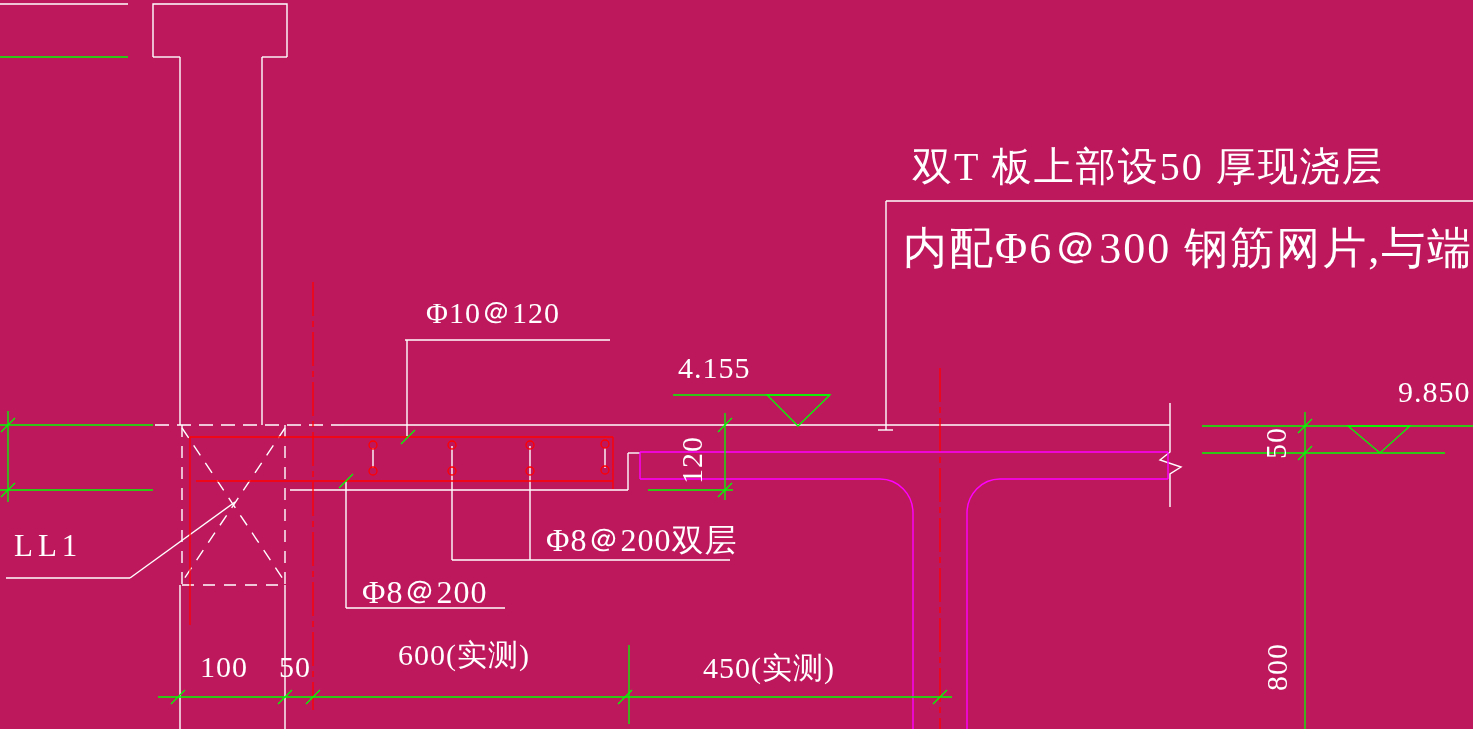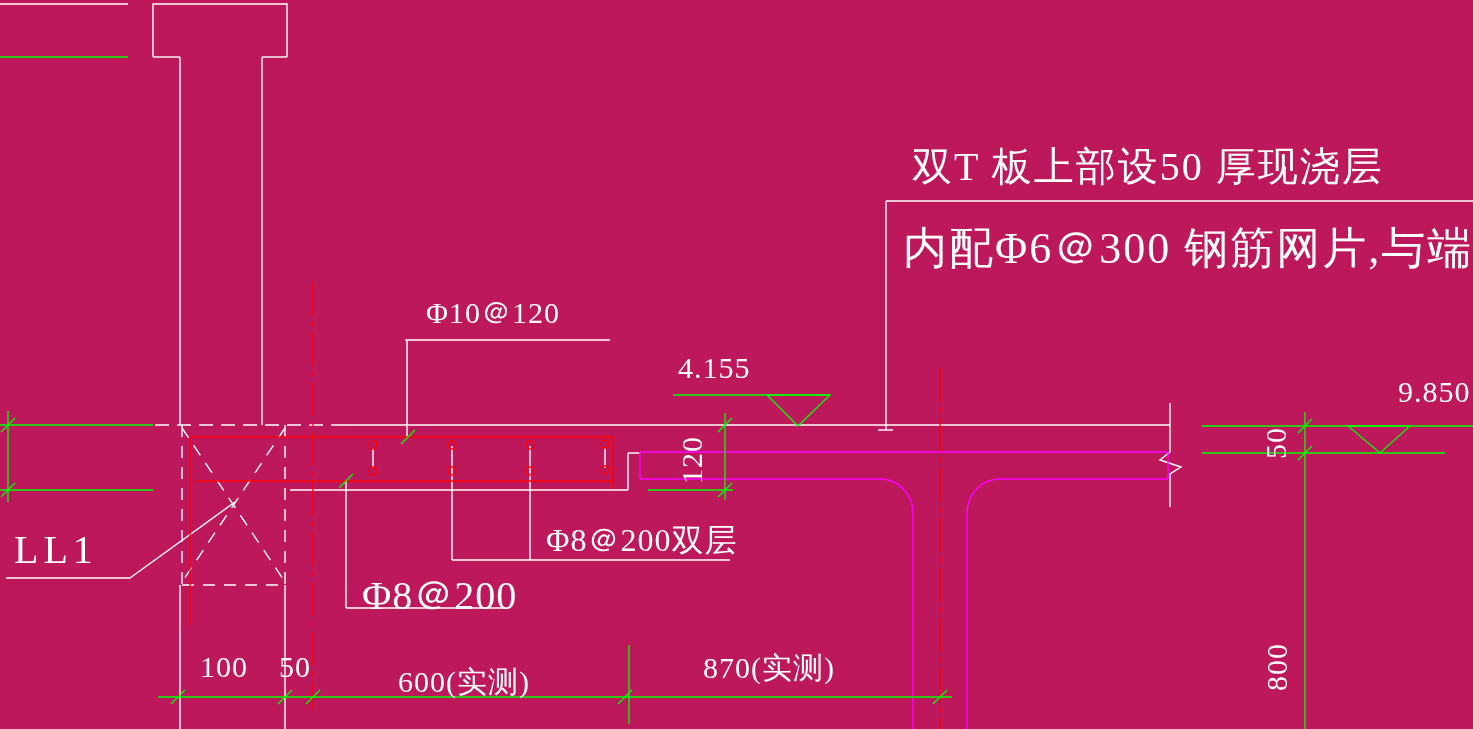--- a/index.html
+++ b/index.html
@@ -19,26 +19,26 @@
     line-height:1;
     letter-spacing:1px;
   }
   .note-1{left:912px;top:147px;font-size:40px;letter-spacing:2px;}
   .note-2{left:903px;top:227px;font-size:44px;letter-spacing:2px;}
   .lbl{font-size:30px;}
   .lbl-phi10{left:426px;top:298px;}
   .lbl-elev-9900{left:678px;top:353px;}
   .lbl-elev-9850{left:1398px;top:377px;}
   .lbl-double{left:546px;top:524px;font-size:32px;}
-  .lbl-phi8{left:362px;top:576px;font-size:40px;}
-  .lbl-ll1{left:14px;top:530px;font-size:40px;letter-spacing:5px;}
+  .lbl-phi8{left:362px;top:576px;font-size:32px;}
+  .lbl-ll1{left:14px;top:530px;font-size:31px;letter-spacing:5px;}
   .dim{font-size:30px;}
   .dim-200{left:200px;top:652px;}
   .dim-50b{left:279px;top:652px;}
-  .dim-600{left:398px;top:667px;}
+  .dim-600{left:398px;top:640px;}
   .dim-590{left:703px;top:653px;}
   .rot{transform:rotate(-90deg);text-align:center;}
   .dim-120{left:652px;top:445px;width:80px;}
   .dim-50r{left:1246px;top:428px;width:60px;}
   .dim-800{left:1237px;top:652px;width:80px;}
 </style>
 </head>
 <body>
 
 <div class="canvas">
@@ -201,19 +201,19 @@
   <span class="cad-text lbl lbl-phi10">Φ10＠120</span>
   <span class="cad-text lbl lbl-elev-9900">4.155</span>
   <span class="cad-text lbl lbl-elev-9850">9.850</span>
   <span class="cad-text lbl lbl-double">Φ8＠200双层</span>
   <span class="cad-text lbl lbl-phi8">Φ8＠200</span>
   <span class="cad-text lbl-ll1">LL1</span>
 
   <span class="cad-text dim dim-200">100</span>
   <span class="cad-text dim dim-50b">50</span>
   <span class="cad-text dim dim-600">600(实测)</span>
-  <span class="cad-text dim dim-590">870(实测)</span>
+  <span class="cad-text dim dim-590">450(实测)</span>
 
   <span class="cad-text dim rot dim-120">120</span>
   <span class="cad-text dim rot dim-50r">50</span>
   <span class="cad-text dim rot dim-800">800</span>
 
 </div>
 
 </body></html>

